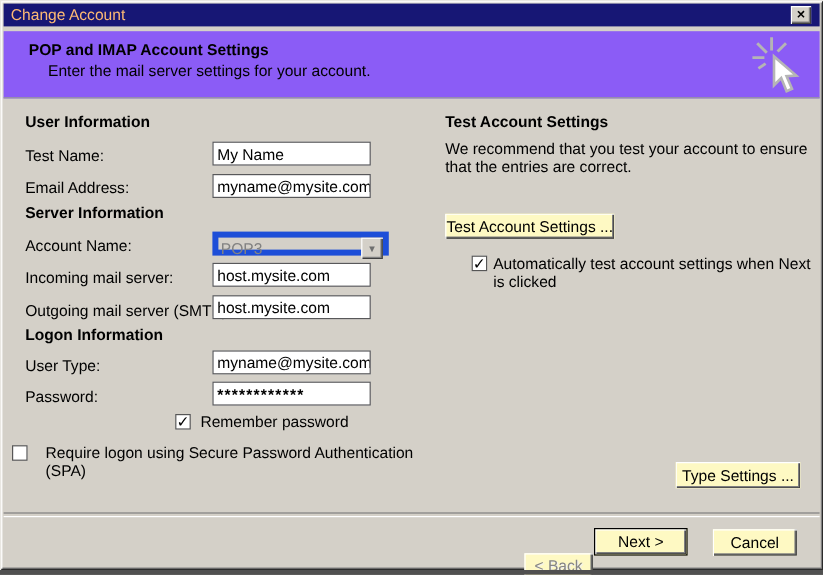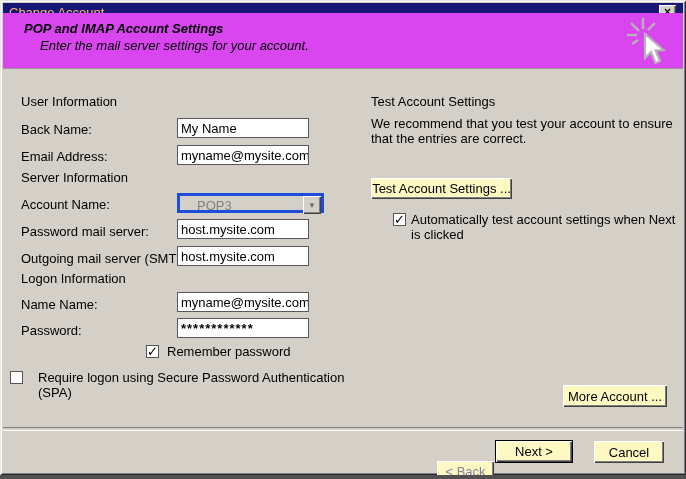--- a/index.html
+++ b/index.html
@@ -48,44 +48,43 @@
       inset 1px 1px 0 #ffffff,
       inset -1px -1px 0 #404040,
       inset -2px -2px 0 #808080;
     display: flex; align-items: center; justify-content: center;
     font-size: 12px; font-weight: bold; color: #000;
     line-height: 13px;
     cursor: default;
   }
   .header-band {
     position: absolute;
-    left: 3px; top: 13px;
+    left: 3px; top: 26px;
     width: 680px; height: 56px;
-    background: #d946ef;
+    background: #8b5cf6;
     border-bottom: 1px solid #999;
     box-sizing: border-box;
-    font-style: italic;
   }
   .header-title {
     position: absolute;
     left: 21px; top: 8px;
     font-weight: bold;
   }
   .header-subtitle {
     position: absolute;
     left: 37px; top: 25px;
   }
   .wizard-icon {
     position: absolute;
     left: 622px; top: 3px;
   }
   
   .group-heading {
     position: absolute;
-    font-weight: normal;
+    font-weight: bold;
     white-space: nowrap;
   }
   .field-label {
     position: absolute;
     white-space: nowrap;
   }
   .tfield {
     position: absolute;
     width: 132px; height: 20px;
     background: #fff;
@@ -100,24 +99,24 @@
     display: inline-block;
     width: 1px; height: 13px;
     background: #000;
     vertical-align: text-bottom;
     margin-left: 1px;
   }
   .combo {
     position: absolute;
     width: 147px; height: 20px;
     background: #d4d0c8;
-    border: 3px solid #1d4ed8;
+    border: 5px solid #1d4ed8;
     box-sizing: border-box;
     color: #828282;
-    padding: 2px 0 0 17px;
+    padding: 2px 0 0 2px;
   }
   .combo-arrow-btn {
     position: absolute;
     right: 0; top: 0;
     width: 18px; height: 18px;
     background: #d4d0c8;
     box-shadow:
       inset 1px 1px 0 #ffffff,
       inset -1px -1px 0 #404040,
       inset -2px -2px 0 #808080;
@@ -212,53 +211,53 @@
           <line x1="12" y1="19" x2="2" y2="19"></line>
           <line x1="23" y1="14" x2="30" y2="7"></line>
           <line x1="13" y1="24" x2="7" y2="28"></line>
         </g>
         <path d="M20 18 L20 42 L26 36 L30.5 47 L35 45 L30.5 34.5 L38.5 34 Z" fill="#ffffff" stroke="#b5b5b5" stroke-width="2.2" stroke-linejoin="miter"></path>
       </svg>
     </div>
 
     <div class="group-heading" style="left:21px; top:94px;">User Information</div>
 
-    <div class="field-label" style="left:21px; top:122px;">Back Name:</div>
+    <div class="field-label" style="left:21px; top:122px;">Test Name:</div>
     <div class="tfield" style="left:177px; top:118px;">
       <span>My Name</span>
     </div>
 
     <div class="field-label" style="left:21px; top:149px;">Email Address:</div>
     <div class="tfield" style="left:177px; top:145px;">
       <span>myname@mysite.com</span>
     </div>
 
     <div class="group-heading" style="left:21px; top:170px;">Server Information</div>
 
     <div class="field-label" style="left:21px; top:197px;">Account Name:</div>
     <div class="combo" style="left:177px; top:193px;">
       <span>POP3</span>
       <span class="combo-arrow-btn">
         <span>▼</span>
       </span>
     </div>
 
-    <div class="field-label" style="left:21px; top:224px;">Password mail server:</div>
+    <div class="field-label" style="left:21px; top:224px;">Incoming mail server:</div>
     <div class="tfield" style="left:177px; top:219px;">
       <span>host.mysite.com</span>
     </div>
 
     <div class="field-label" style="left:21px; top:251px;">Outgoing mail server (SMTP):</div>
     <div class="tfield" style="left:177px; top:246px;">
       <span>host.mysite.com</span>
     </div>
 
     <div class="group-heading" style="left:21px; top:271px;">Logon Information</div>
 
-    <div class="field-label" style="left:21px; top:297px;">Name Name:</div>
+    <div class="field-label" style="left:21px; top:297px;">User Type:</div>
     <div class="tfield" style="left:177px; top:292px;">
       <span>myname@mysite.com</span><span class="caret"></span>
     </div>
 
     <div class="field-label" style="left:21px; top:323px;">Password:</div>
     <div class="tfield" style="left:177px; top:318px; font-weight:bold; letter-spacing:1px;">
       <span>************</span>
     </div>
 
     <div class="checkbox-box" style="left:146px; top:345px;">
@@ -276,21 +275,21 @@
     <div class="btn" style="left:371px; top:178px; width:141px; height:21px;">
       <span>Test Account Settings ...</span>
     </div>
 
     <div class="checkbox-box" style="left:393px; top:213px;">
       <span class="checkmark">✓</span>
     </div>
     <div class="checkbox-label" style="left:411px; top:212px; width:268px;">Automatically test account settings when Next is clicked</div>
 
     <div class="btn" style="left:563px; top:385px; width:104px; height:22px;">
-      <span>More Account ...</span>
+      <span>Type Settings ...</span>
     </div>
 
     <div class="divider"></div>
 
     <div class="btn disabled" style="left:437px; top:441px; width:57px; height:21px;margin-top:20px;">
       <span>&lt; Back</span>
     </div>
     <div class="btn default" style="left:495px; top:440px; width:78px; height:23px;">
       <span>Next &gt;</span>
     </div>

